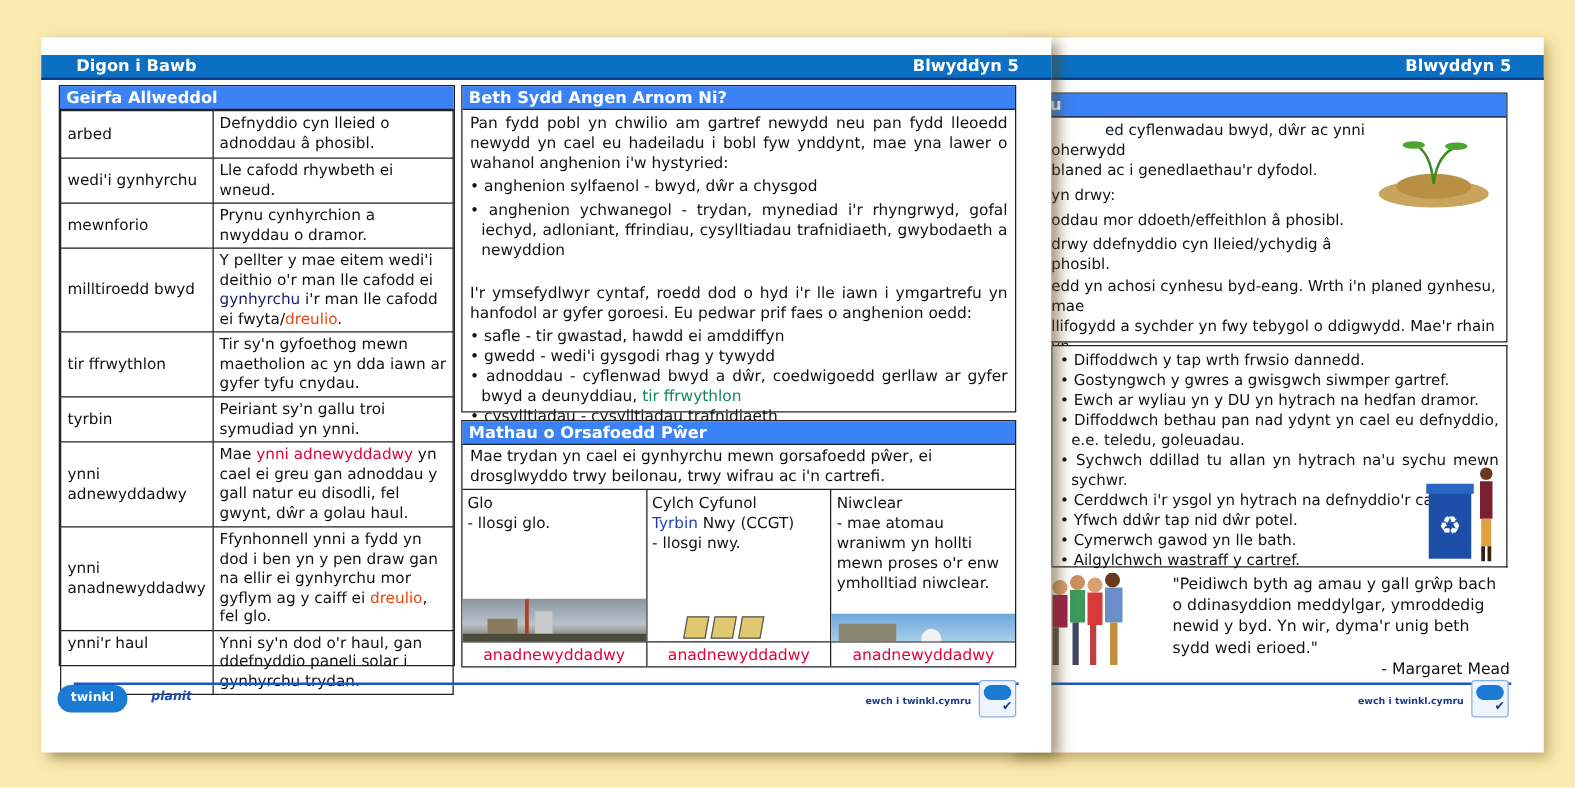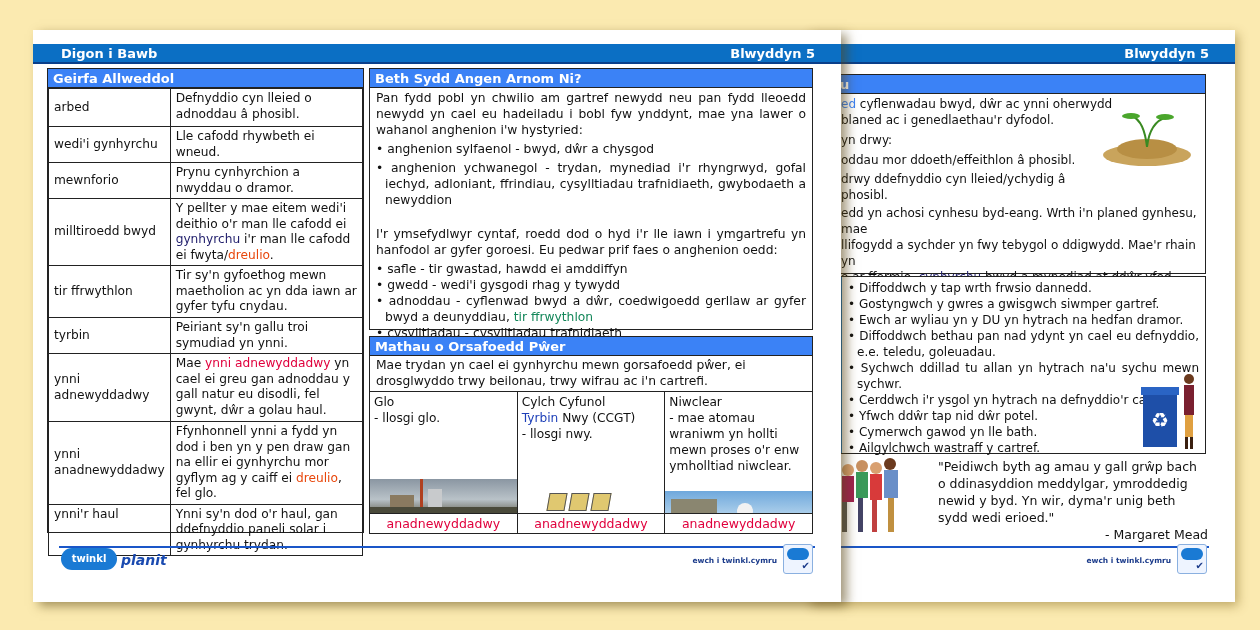--- a/index.html
+++ b/index.html
@@ -22,21 +22,21 @@
   .txt ul { list-style: none; }
   .txt li { padding-left: 9px; text-indent: -9px; text-align: justify; }
   .txt li::before { content: "• "; }
   .grid4 { display: flex; border-top: 1.5px solid #222; }
   .cell { flex: 1; border-right: 1.5px solid #222; display: flex; flex-direction: column; }
   .cell:last-child { border-right: none; }
   .cell .ct { font-size: 12.2px; line-height: 16px; padding: 2px 4px; flex: 1; color: #111; }
   .cell .pic { height: 34px; position: relative; overflow: hidden; }
   .cell .lbl { border-top: 1.5px solid #222; font-size: 12.5px; text-align: center; height: 20px; line-height: 19px; }
   .footer-line { position: absolute; height: 2px; background: #1a56c8; }
-  .c-red { color: #3b82f6; } .c-navy { color: #1f1d6b; } .c-orange { color: #f29100; }
+  .c-red { color: #0f172a; padding-left: 43px; } .c-navy { color: #1f1d6b; } .c-orange { color: #f29100; }
   .c-pink { color: #d6186e; } .c-green { color: #14875a; } .c-rust { color: #e8470c; }
   .c-blue { color: #1d3fb8; } .c-crimson { color: #e0003c; } .c-agreen { color: #1c9a4c; }
 </style>
 </head>
 <body>
 
 <div class="card back">
   <div class="banner">
     <span class="r">Blwyddyn 5</span>
   </div>
@@ -221,22 +221,22 @@
         <div class="pic" style="height:22px; background:linear-gradient(#6fa8dc,#a9cdea);">
           <div style="position:absolute; left:6px; bottom:0; width:46px; height:14px; background:#8a8670;"></div>
           <div style="position:absolute; left:72px; bottom:-6px; width:16px; height:16px; border-radius:50%; background:#f2f2f2;"></div>
         </div>
         <div class="lbl c-crimson">anadnewyddadwy</div>
       </div>
     </div>
   </div>
 
   <div class="footer-line" style="left:26px; right:26px; top:516px;"></div>
-  <div style="position:absolute; left:28px; top:518px; width:56px; height:22px; background:#1a7ad4; border-radius:11px; color:#fff; font-size:10px; font-weight:bold; text-align:center; line-height:22px;">
+  <div style="position:absolute; left:13px; top:518px; width:56px; height:22px; background:#1a7ad4; border-radius:11px; color:#fff; font-size:10px; font-weight:bold; text-align:center; line-height:22px;">
     <span>twinkl</span>
   </div>
-  <div style="position:absolute; left:88px; top:522px; font-size:14px; font-weight:bold; font-style:italic; color:#1a4ab0;">planit</div>
+  <div style="position:absolute; left:88px; top:522px; font-size:10px; font-weight:bold; font-style:italic; color:#1a4ab0;">planit</div>
   <div style="position:absolute; right:64px; top:526px; font-size:7.5px; font-weight:bold; color:#1a3a8a;">ewch i twinkl.cymru</div>
   <div style="position:absolute; right:28px; top:514px; width:30px; height:30px; border:1px solid #8ab0e0; border-radius:3px; background:#eef4ff;">
     <div style="margin:3px auto 0; width:22px; height:12px; background:#1a7ad4; border-radius:6px;"></div>
     <div style="color:#1a3a8a; font-size:10px; text-align:right; padding-right:2px;">✔</div>
   </div>
 </div>
 
 </body></html>

